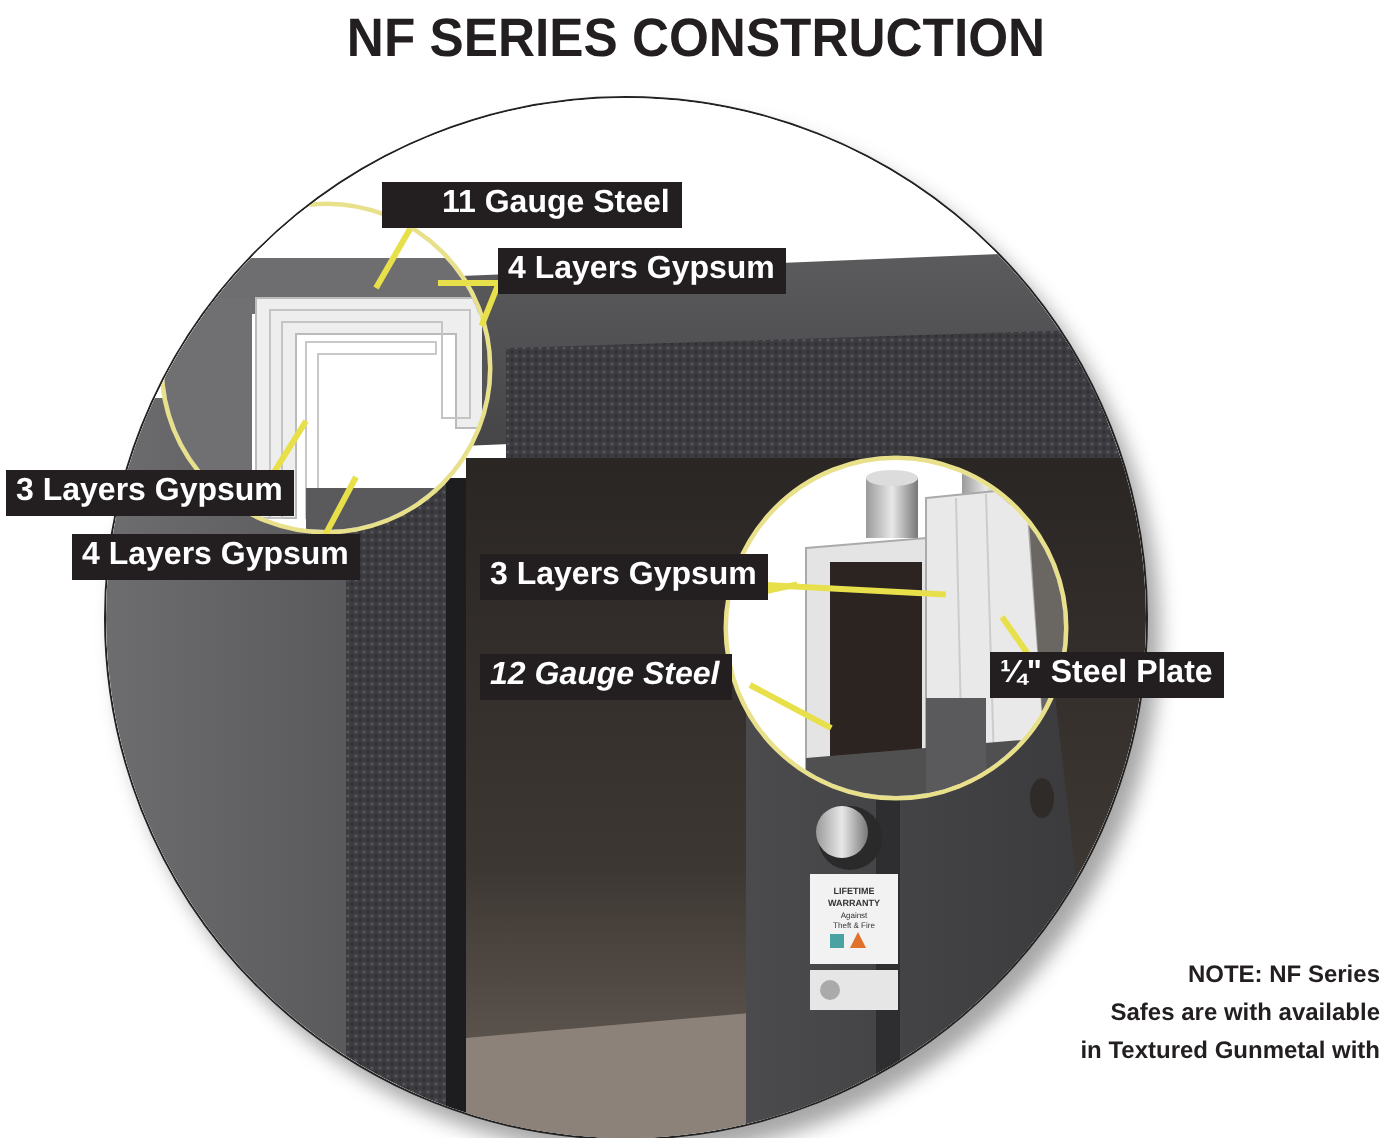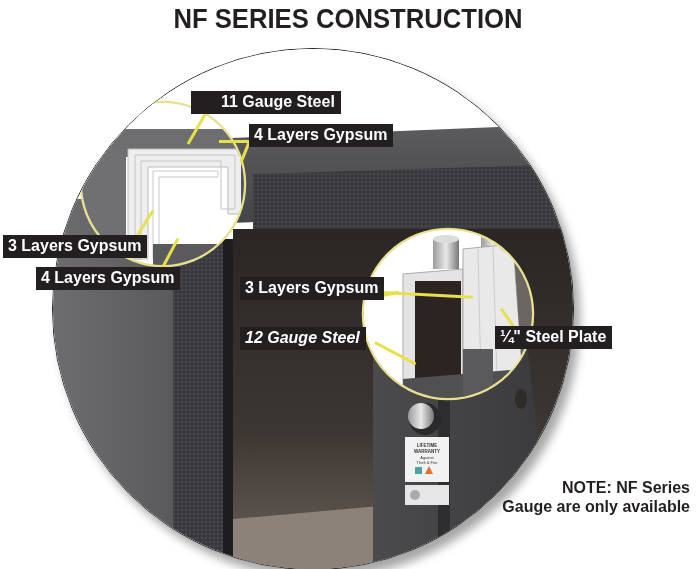--- a/index.html
+++ b/index.html
@@ -1,21 +1,21 @@
 <!DOCTYPE html>
 <html><head>
 <meta charset="utf-8">
 <style>
   html, body { margin:0; padding:0; background:#ffffff; }
   body { width:696px; height:569px; position:relative; overflow:hidden; font-family:"Liberation Sans", sans-serif; }
   .title { position:absolute; left:0; width:696px; top:4px; text-align:center; font-family:"Liberation Sans", sans-serif; font-weight:bold; font-size:27px; color:#231f20; letter-spacing:0px; transform:scaleX(0.95); }
   .big-circle { position:absolute; left:52px; top:48px; width:520px; height:520px; border-radius:50%; overflow:hidden; border:1.5px solid #222; box-shadow: 6px 8px 10px rgba(0,0,0,0.35); background:#fff; }
   .scene { position:absolute; left:0; top:0; width:520px; height:520px; }
   .label { position:absolute; background:#231f20; color:#ffffff; font-family:"Liberation Sans", sans-serif; font-weight:bold; font-size:16px; padding:2px 6px 3px 5px; white-space:nowrap; transform-origin:left center; }
-  .note { position:absolute; right:6px; top:478px; text-align:right; font-family:"Liberation Sans", sans-serif; font-weight:bold; font-size:16px; line-height:19px; color:#231f20; }
+  .note { position:absolute; right:6px; top:478px; text-align:right; font-family:"Liberation Sans", sans-serif; font-weight:bold; font-size:12px; line-height:19px; color:#231f20; }
   .lead { position:absolute; height:3px; background:#e8e04a; transform-origin:left center; }
 </style>
 </head>
 <body>
 
 <div class="title">NF SERIES CONSTRUCTION</div>
 
 <div class="big-circle">
   <svg class="scene" viewBox="0 0 520 520">
     <defs>
@@ -144,14 +144,15 @@
 <div class="label" style="left:191px;top:91px;padding-left:30px;">11 Gauge Steel</div>
 <div class="label" style="left:249px;top:124px;">4 Layers Gypsum</div>
 <div class="label" style="left:3px;top:235px;">3 Layers Gypsum</div>
 <div class="label" style="left:36px;top:267px;">4 Layers Gypsum</div>
 <div class="label" style="left:240px;top:277px;">3 Layers Gypsum</div>
 <div class="label" style="left:240px;top:327px;font-style:italic;">12 Gauge Steel</div>
 <div class="label" style="left:495px;top:326px;">¼" Steel Plate</div>
 
 <div class="note">
   <div>NOTE: NF Series</div>
-  <div>Gauge are only available</div>
+  <div>Safes are with available</div>
+  <div>in Textured Gunmetal with</div>
 </div>
 
 </body></html>

